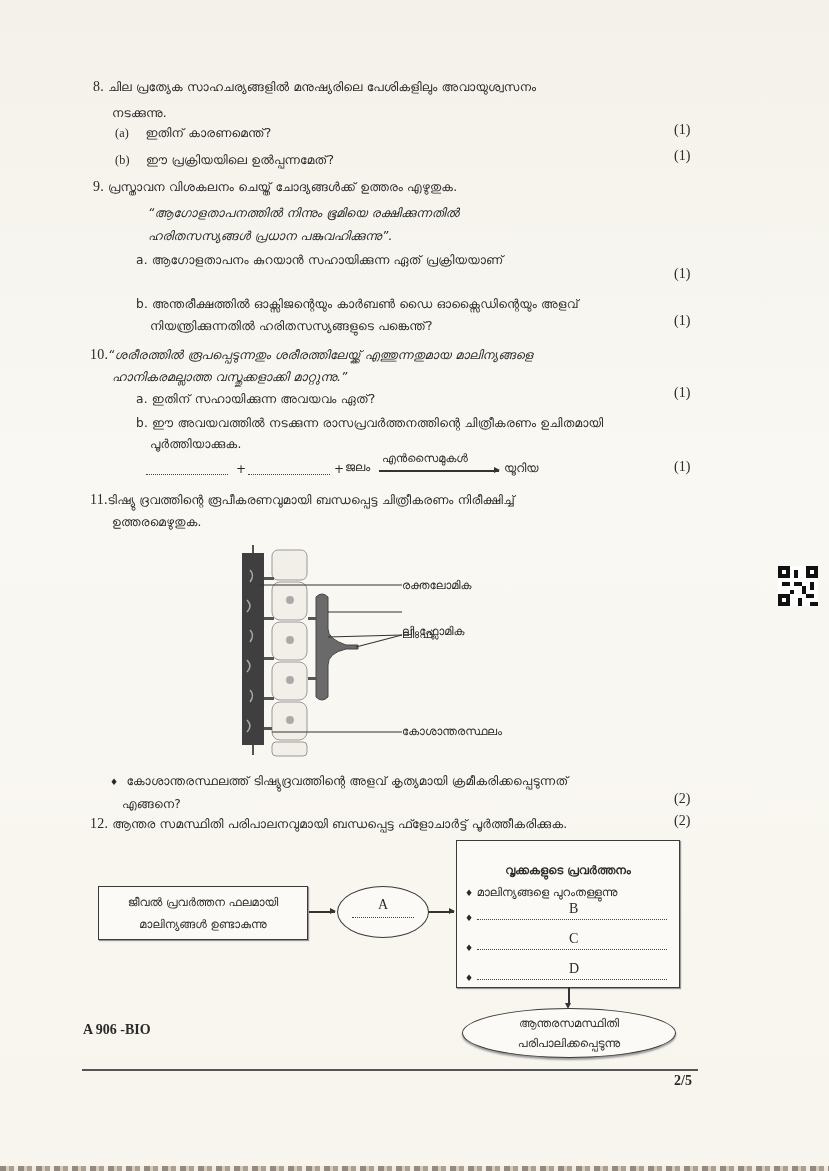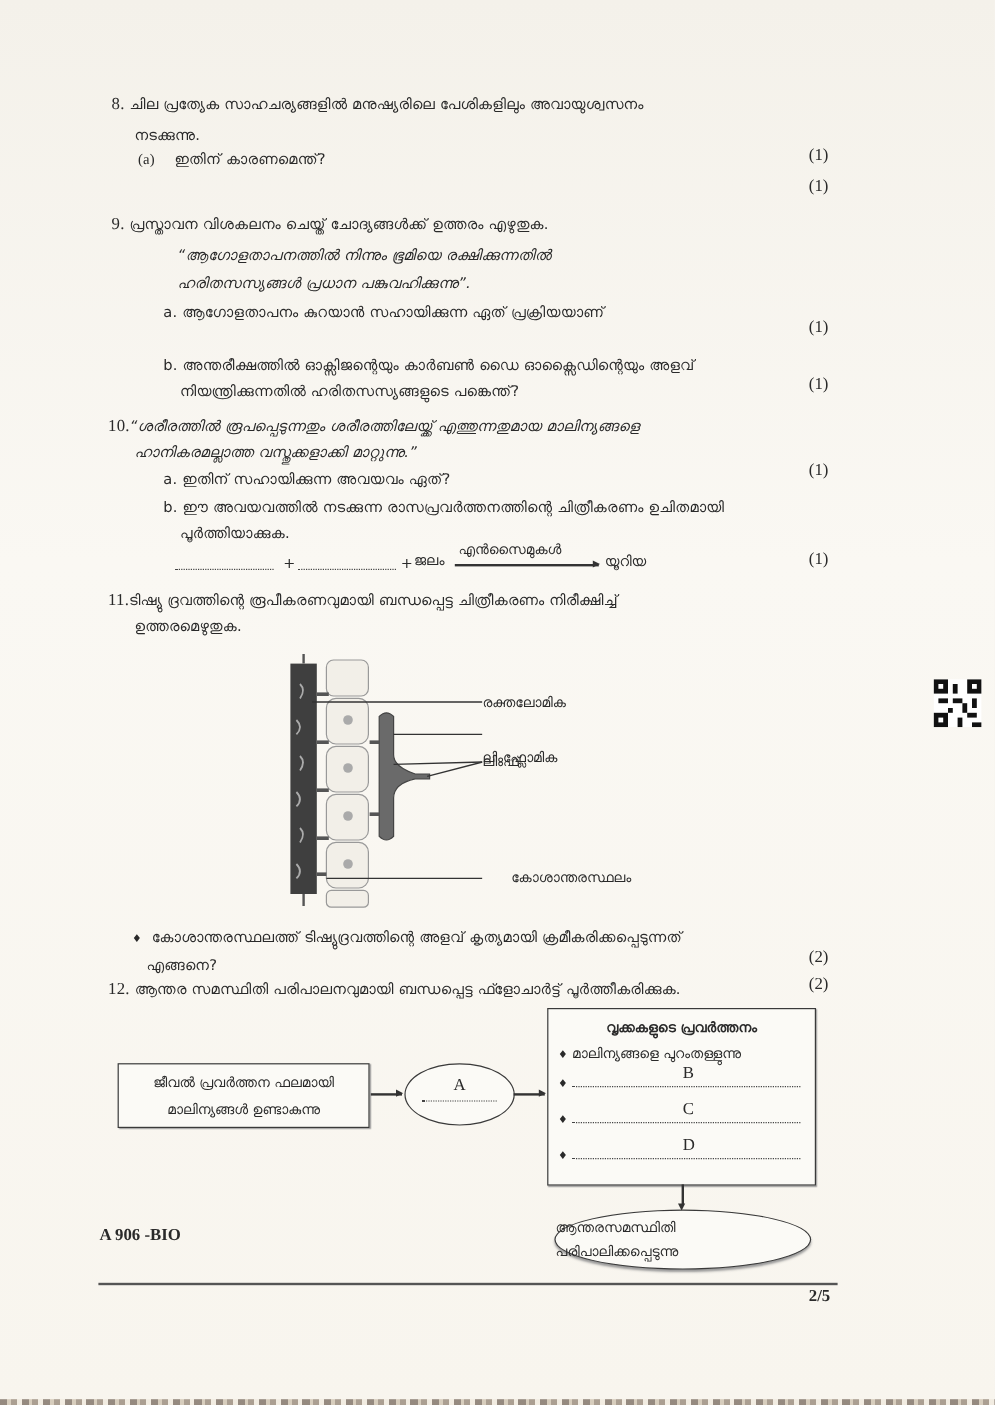--- a/index.html
+++ b/index.html
@@ -35,20 +35,24 @@
   <div class="abs q" style="left:93px;top:74px;">
     <span class="num">8.</span>
     <span>ചില പ്രത്യേക സാഹചര്യങ്ങളിൽ മനുഷ്യരിലെ പേശികളിലും അവായുശ്വസനം</span>
   </div>
   <div class="abs q" style="left:112px;top:100px;">നടക്കുന്നു.</div>
   <div class="abs q" style="left:115px;top:120px;">
     <span class="serif">(a)</span>&nbsp;&nbsp;&nbsp;
     <span>ഇതിന് കാരണമെന്ത്?</span>
   </div>
   <div class="mark" style="top:122px;">(1)</div>
+  <div class="abs q" style="left:115px;top:147px;">
+    <span class="serif">(b)</span>&nbsp;&nbsp;&nbsp;
+    <span>ഈ പ്രക്രിയയിലെ ഉൽപ്പന്നമേത്?</span>
+  </div>
   <div class="mark" style="top:148px;">(1)</div>
 
   <div class="abs q" style="left:93px;top:174px;">
     <span class="num">9.</span>
     <span>പ്രസ്താവന വിശകലനം ചെയ്ത് ചോദ്യങ്ങൾക്ക് ഉത്തരം എഴുതുക.</span>
   </div>
   <div class="abs q ital" style="left:148px;top:223px;">ഹരിതസസ്യങ്ങൾ പ്രധാന പങ്കുവഹിക്കുന്നു”.</div>
   <div class="abs q ital" style="left:148px;top:200px;">“ആഗോളതാപനത്തിൽ നിന്നും ഭൂമിയെ രക്ഷിക്കുന്നതിൽ</div>
   <div class="abs q" style="left:136px;top:247px;">
     <span>a.</span>
@@ -137,21 +141,21 @@
 
     <line x1="28" y1="40" x2="170" y2="40" stroke="#333" stroke-width="1.2"></line>
     <line x1="96" y1="67" x2="170" y2="67" stroke="#333" stroke-width="1.2"></line>
     <line x1="96" y1="92" x2="170" y2="90" stroke="#333" stroke-width="1.2"></line>
     <line x1="124" y1="102" x2="170" y2="90" stroke="#333" stroke-width="1.2"></line>
     <line x1="40" y1="187" x2="170" y2="187" stroke="#333" stroke-width="1.2"></line>
   </svg>
   <div class="lbl" style="left:402px;top:578px;">രക്തലോമിക</div>
   <div class="lbl" style="left:402px;top:624px;">ലിംഫ്ലോമിക</div>
   <div class="lbl" style="left:402px;top:627px;">ലിംഫ്</div>
-  <div class="lbl" style="left:402px;top:724px;margin-left:24px;">കോശാന്തരസ്ഥലം</div>
+  <div class="lbl" style="left:402px;top:724px;">കോശാന്തരസ്ഥലം</div>
 
   <svg class="abs" style="left:778px;top:566px;" width="40" height="40" viewBox="0 0 10 10">
     <rect width="10" height="10" fill="#fff"></rect>
     <g fill="#111">
       <rect x="0" y="0" width="3" height="3"></rect>
         <rect x="7" y="0" width="3" height="3"></rect>
         <rect x="0" y="7" width="3" height="3"></rect>
       <rect x="4" y="1" width="1" height="2"></rect>
         <rect x="4" y="4" width="2" height="1"></rect>
         <rect x="6" y="5" width="1" height="2"></rect>
@@ -187,21 +191,21 @@
     <div>മാലിന്യങ്ങൾ ഉണ്ടാകുന്നു</div>
   </div>
   <div class="arrow-h" style="left:309px;top:911px;width:26px;"></div>
   <div class="ell" style="left:337px;top:886px;width:90px;height:50px;">
     <div class="serif" style="position:absolute;left:0;right:0;top:10px;text-align:center;font-size:14px;">A</div>
     <div class="dots" style="position:absolute;left:14px;width:62px;top:20px;"></div>
   </div>
   <div class="arrow-h" style="left:428px;top:911px;width:26px;"></div>
 
   <div class="box" style="left:456px;top:840px;width:222px;height:146px;font-size:11.5px;">
-    <div style="text-align:center;margin-top:8px;font-weight:bold;">വൃക്കകളുടെ പ്രവർത്തനം</div>
+    <div style="text-align:center;margin-top:22px;font-weight:bold;">വൃക്കകളുടെ പ്രവർത്തനം</div>
     <div style="margin:8px 0 0 8px;white-space:nowrap;">
       <span style="font-size:9px;">♦</span>
       <span>മാലിന്യങ്ങളെ പുറംതള്ളുന്നു</span>
     </div>
     <div style="position:relative;height:30px;margin-left:8px;">
       <span style="position:absolute;left:0;top:14px;font-size:9px;">♦</span>
       <span class="serif" style="position:absolute;left:104px;top:2px;font-size:14px;">B</span>
       <span class="dots" style="position:absolute;left:12px;top:10px;width:190px;"></span>
     </div>
     <div style="position:relative;height:30px;margin-left:8px;">
@@ -210,21 +214,21 @@
       <span class="dots" style="position:absolute;left:12px;top:10px;width:190px;"></span>
     </div>
     <div style="position:relative;height:30px;margin-left:8px;">
       <span style="position:absolute;left:0;top:14px;font-size:9px;">♦</span>
       <span class="serif" style="position:absolute;left:104px;top:2px;font-size:14px;">D</span>
       <span class="dots" style="position:absolute;left:12px;top:10px;width:190px;"></span>
     </div>
   </div>
   <div class="abs" style="left:568px;top:987px;width:1.5px;height:18px;background:#333;"></div>
   <div class="abs" style="left:565px;top:1003px;border-top:6px solid #333;border-left:3.5px solid transparent;border-right:3.5px solid transparent;"></div>
-  <div class="ell" style="left:462px;top:1008px;width:212px;height:48px;font-size:11.5px;line-height:20px;box-shadow:0 2px 2px #999;">
+  <div class="ell" style="left:462px;top:1008px;width:212px;height:48px;text-align:center;font-size:11.5px;line-height:20px;box-shadow:0 2px 2px #999;">
     <div style="margin-top:4px;">ആന്തരസമസ്ഥിതി</div>
     <div>പരിപാലിക്കപ്പെടുന്നു</div>
   </div>
 
   <div class="footer-rule"></div>
   <div class="abs serif" style="left:83px;top:1022px;font-size:14px;font-weight:bold;">A 906 -BIO</div>
   <div class="abs serif" style="left:674px;top:1073px;font-size:14px;font-weight:bold;">2/5</div>
 
   <div class="bottom-strip"></div>
 </div>

